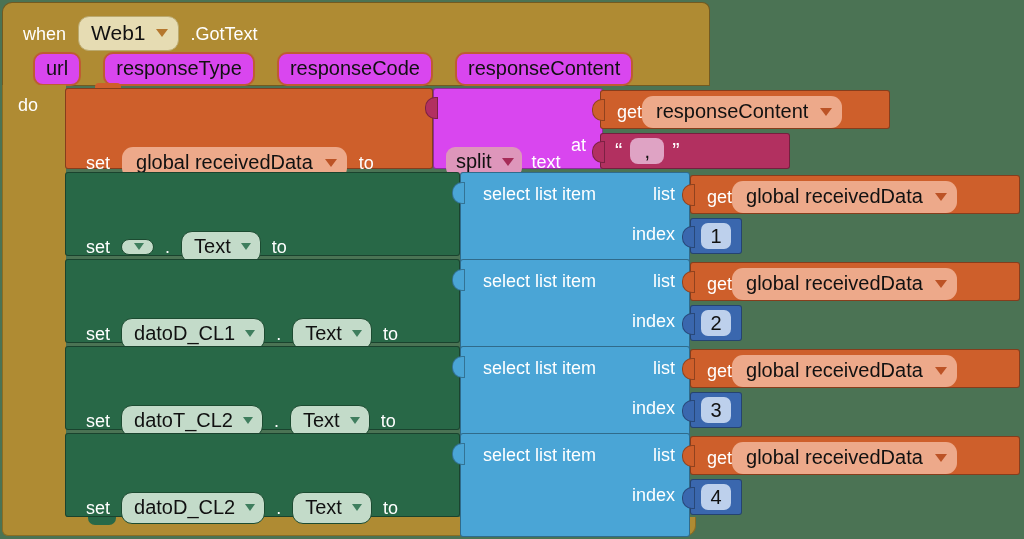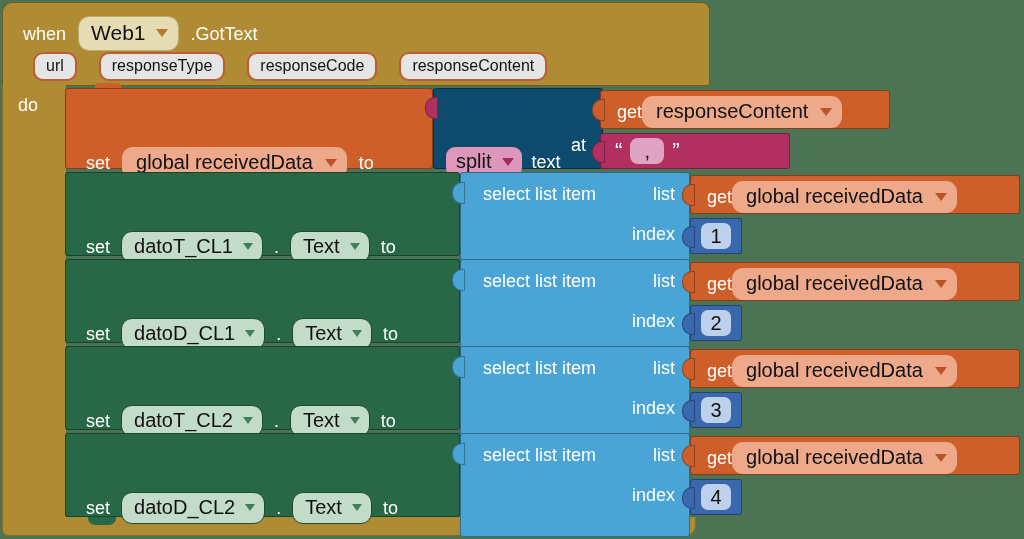--- a/index.html
+++ b/index.html
@@ -19,39 +19,39 @@
   .when-spine{left:2px;top:85px;width:64px;height:433px;background:#AF8B33;
     border-left:1px solid #8A6C24;box-sizing:border-box;}
   .when-bottom{left:2px;top:517px;width:694px;height:19px;background:#AF8B33;
     border-radius:0 0 10px 6px;border:1px solid #8A6C24;border-top:none;box-sizing:border-box;}
   .stack-bump{left:88px;top:517px;width:28px;height:8px;background:#286847;border-radius:0 0 7px 7px;}
 
   .when-line1{left:20px;top:13px;display:flex;align-items:center;gap:12px;}
   .pill-cream{display:inline-flex;align-items:center;gap:10px;background:#E6DCB3;
     border:1px solid #BBA96E;border-radius:11px;padding:4px 10px 5px 12px;color:#111;font-size:21px;}
   .params-row{left:30px;top:49px;display:flex;align-items:center;gap:22px;}
-  .pill-param{display:inline-flex;align-items:center;background:#e5e5e5;border:2px solid #BE5C32;
-    border-radius:10px;padding:3px 11px 4px 11px;color:#111;font-size:16px;}
+  .pill-param{display:inline-flex;align-items:center;background:#d946ef;border:2px solid #BE5C32;
+    border-radius:10px;padding:3px 11px 4px 11px;color:#111;font-size:20px;}
   .do-label{left:18px;top:96px;}
 
   
   .block{box-sizing:border-box;border:1px solid rgba(0,0,0,.35);}
   .tab{position:absolute;width:11px;height:20px;border-radius:10px 0 0 10px;}
   .tri{width:0;height:0;border-left:6px solid transparent;border-right:6px solid transparent;
     border-top:8px solid currentColor;display:inline-block;}
 
   
   .orange-set{left:65px;top:88px;width:368px;height:81px;background:#CE5F2B;border-radius:3px;}
   .orange-bump{left:95px;top:83px;width:26px;height:6px;background:#CE5F2B;border-radius:4px 4px 0 0;}
   .line{display:flex;align-items:center;gap:12px;padding:10px 0 0 20px;margin-top:48px;}
   .pill-orange{display:inline-flex;align-items:center;gap:12px;background:#EDA98A;
     border-radius:11px;padding:4px 10px 5px 14px;color:#111;font-size:20px;}
   .pill-orange .tri{color:#BC5326;}
 
-  .split-block{left:433px;top:88px;width:170px;height:81px;background:#0c4a6e;border-radius:3px;}
+  .split-block{left:433px;top:88px;width:170px;height:81px;background:#d946ef;border-radius:3px;}
   .pill-pink{display:inline-flex;align-items:center;gap:10px;background:#DE96BB;
     border-radius:9px;padding:3px 8px 4px 10px;color:#111;font-size:20px;}
   .pill-pink .tri{color:#A52B58;}
   .split-at{position:absolute;right:16px;top:47px;}
 
   .get-block{background:#CE5F2B;border-radius:3px;height:39px;}
   .get-resp{left:600px;top:90px;width:290px;}
   .get-line{display:flex;align-items:center;padding:5px 0 0 16px;}
 
   .string-block{left:600px;top:133px;width:190px;height:36px;background:#B23060;border-radius:3px;}
@@ -145,21 +145,20 @@
     <span class="string-field">,</span>
     <span class="quote">”</span>
   </div>
 </div>
 
 <div class="abs" style="left:65px;top:172px;width:959px;height:85px;">
   <div class="abs green-block block" style="left:0;top:0;">
     <div class="line" style="gap:11px;">
       <span class="wtxt">set</span>
       <span class="pill-green">
-        <span>datoT_CL1</span>
         <span class="tri"></span>
       </span>
       <span class="wtxt">.</span>
       <span class="pill-green">
         <span>Text</span>
         <span class="tri"></span>
       </span>
       <span class="wtxt">to</span>
     </div>
   </div>

